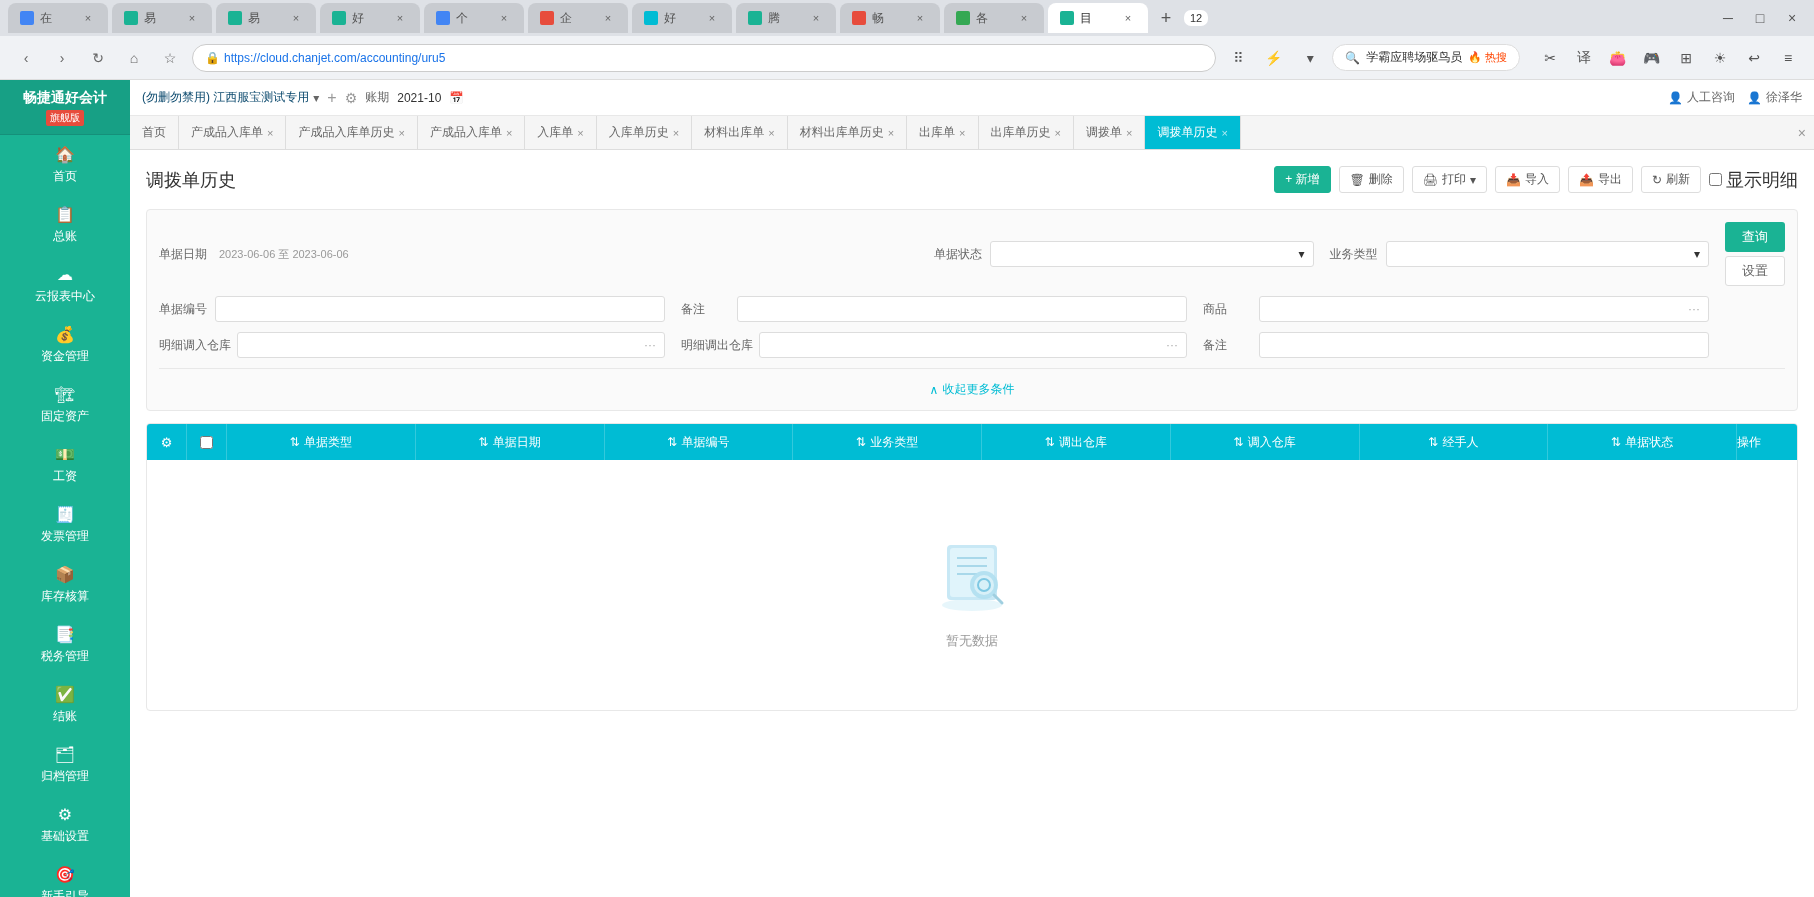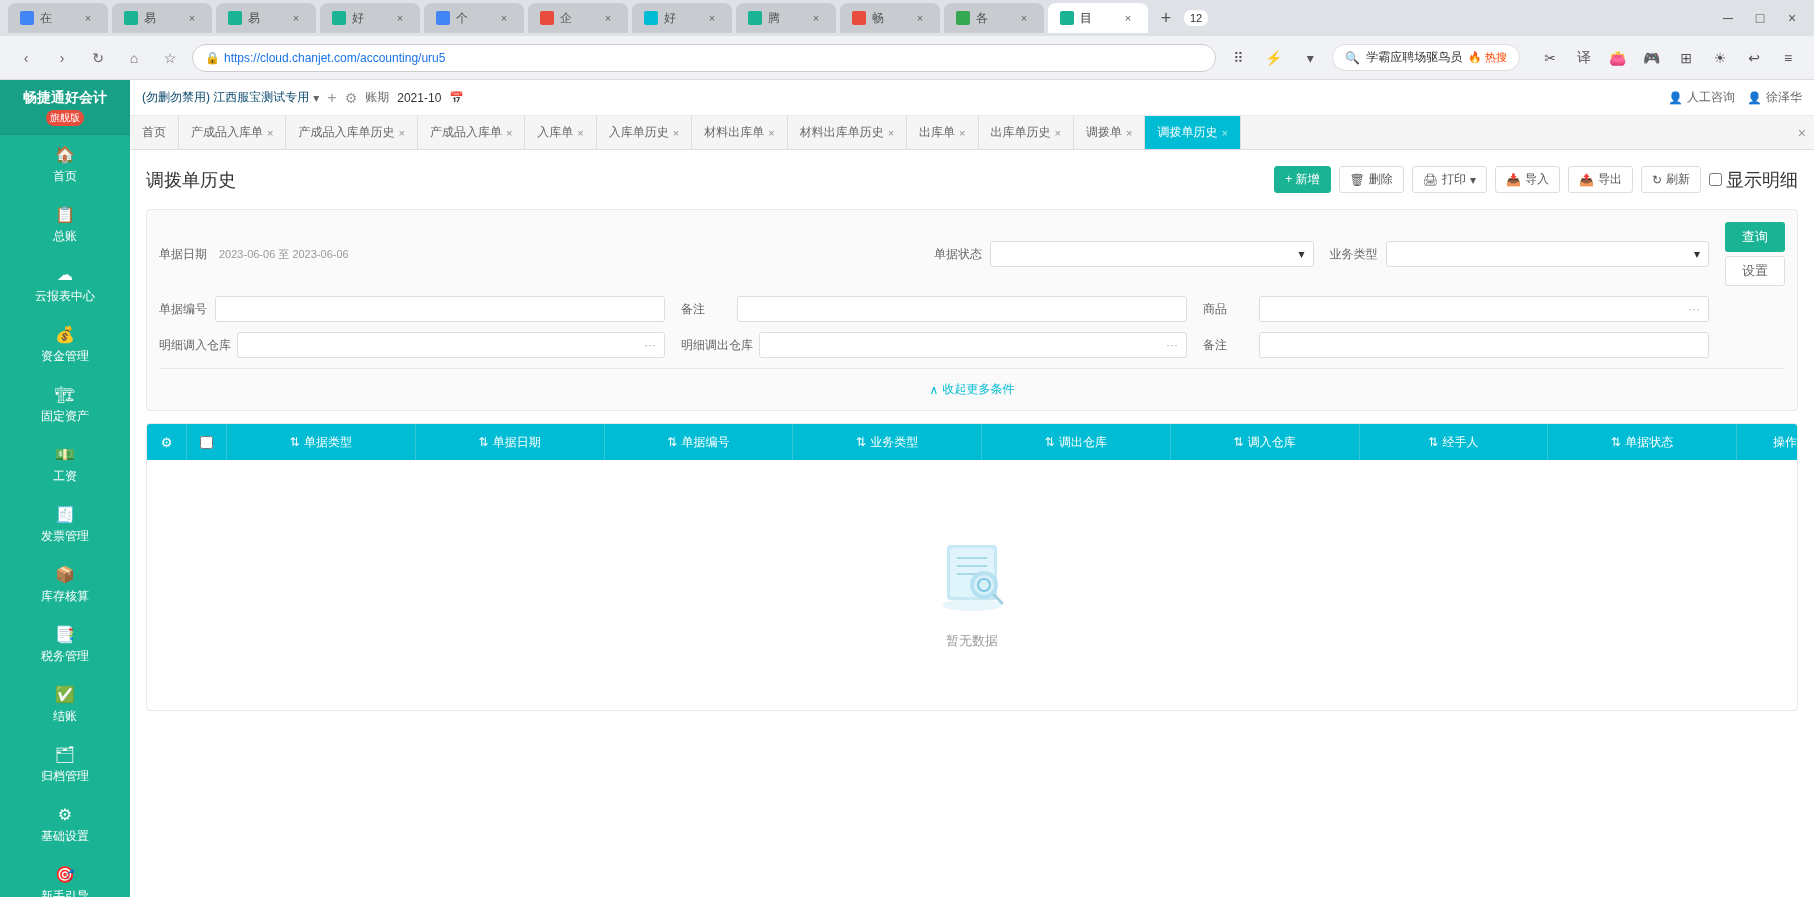--- a/index.html
+++ b/index.html
@@ -24,21 +24,21 @@
     .search-bar { background: #fff; border: 1px solid #ddd; border-radius: 20px; padding: 4px 12px; display: flex; align-items: center; gap: 6px; font-size: 12px; color: #333; min-width: 180px; }
     .hot-tag { color: #ff4500; font-size: 11px; }
 
     
     .app-wrapper { display: flex; height: calc(897px - 80px); }
 
     
     .sidebar { width: 130px; background: #1ab394; display: flex; flex-direction: column; align-items: center; padding-top: 0; flex-shrink: 0; }
     .sidebar-logo { width: 100%; background: #17a085; padding: 8px; text-align: center; color: #fff; font-size: 12px; line-height: 1.4; border-bottom: 1px solid #15907a; }
     .sidebar-logo-title { font-size: 14px; font-weight: bold; }
-    .sidebar-logo-badge { background: #e74c3c; color: #fff; font-size: 10px; padding: 1px 4px; border-radius: 8px; display: inline-block; margin-top: 2px; }
+    .sidebar-logo-badge { background: #e74c3c; color: #fff; font-size: 10px; padding: 1px 4px; border-radius: 2px; display: inline-block; margin-top: 2px; }
     .sidebar-item { width: 100%; padding: 10px 0; display: flex; flex-direction: column; align-items: center; gap: 4px; color: #fff; cursor: pointer; font-size: 12px; }
     .sidebar-item-icon { font-size: 16px; }
     .sidebar-item-label { font-size: 12px; }
 
     
     .main-content { flex: 1; display: flex; flex-direction: column; background: #f5f5f5; overflow: hidden; }
 
     
     .top-bar { background: #fff; height: 36px; display: flex; align-items: center; padding: 0 12px; border-bottom: 1px solid #e8e8e8; gap: 8px; }
     .company-selector { display: flex; align-items: center; gap: 4px; font-size: 12px; color: #666; cursor: pointer; }
@@ -77,21 +77,21 @@
     .collapse-btn { display: flex; align-items: center; justify-content: center; gap: 4px; color: #00bcd4; font-size: 12px; cursor: pointer; padding: 6px 0 0; }
 
     
     .table-container { border: 1px solid #e8e8e8; border-radius: 4px; overflow: hidden; }
     .table-header { background: #00bcd4; display: flex; align-items: center; height: 36px; }
     .th-settings { width: 40px; height: 36px; display: flex; align-items: center; justify-content: center; color: #fff; cursor: pointer; border-right: 1px solid rgba(255,255,255,0.2); }
     .th-checkbox { width: 40px; height: 36px; display: flex; align-items: center; justify-content: center; border-right: 1px solid rgba(255,255,255,0.2); }
     .th-checkbox input { cursor: pointer; }
     .th-cell { flex: 1; height: 36px; display: flex; align-items: center; justify-content: center; color: #fff; font-size: 12px; font-weight: 500; cursor: pointer; gap: 4px; border-right: 1px solid rgba(255,255,255,0.2); padding: 0 8px; }
     .th-cell:last-child { border-right: none; }
-    .th-actions { width: 60px; height: 36px; display: flex; align-items: center; justify-content: flex-end; color: #fff; font-size: 12px; }
+    .th-actions { width: 60px; height: 36px; display: flex; align-items: center; justify-content: flex-start; color: #fff; font-size: 12px; }
 
     
     .empty-state { display: flex; flex-direction: column; align-items: center; justify-content: center; padding: 60px 0; }
     .empty-icon { width: 100px; height: 100px; margin-bottom: 12px; position: relative; }
     .empty-icon svg { width: 100%; height: 100%; }
     .empty-text { color: #999; font-size: 13px; }
 
     
     .query-btn { background: #1ab394; color: #fff; border: none; border-radius: 3px; padding: 6px 16px; font-size: 13px; cursor: pointer; }
     .set-btn { background: #fff; color: #666; border: 1px solid #ddd; border-radius: 3px; padding: 5px 16px; font-size: 13px; cursor: pointer; text-align: center; }

